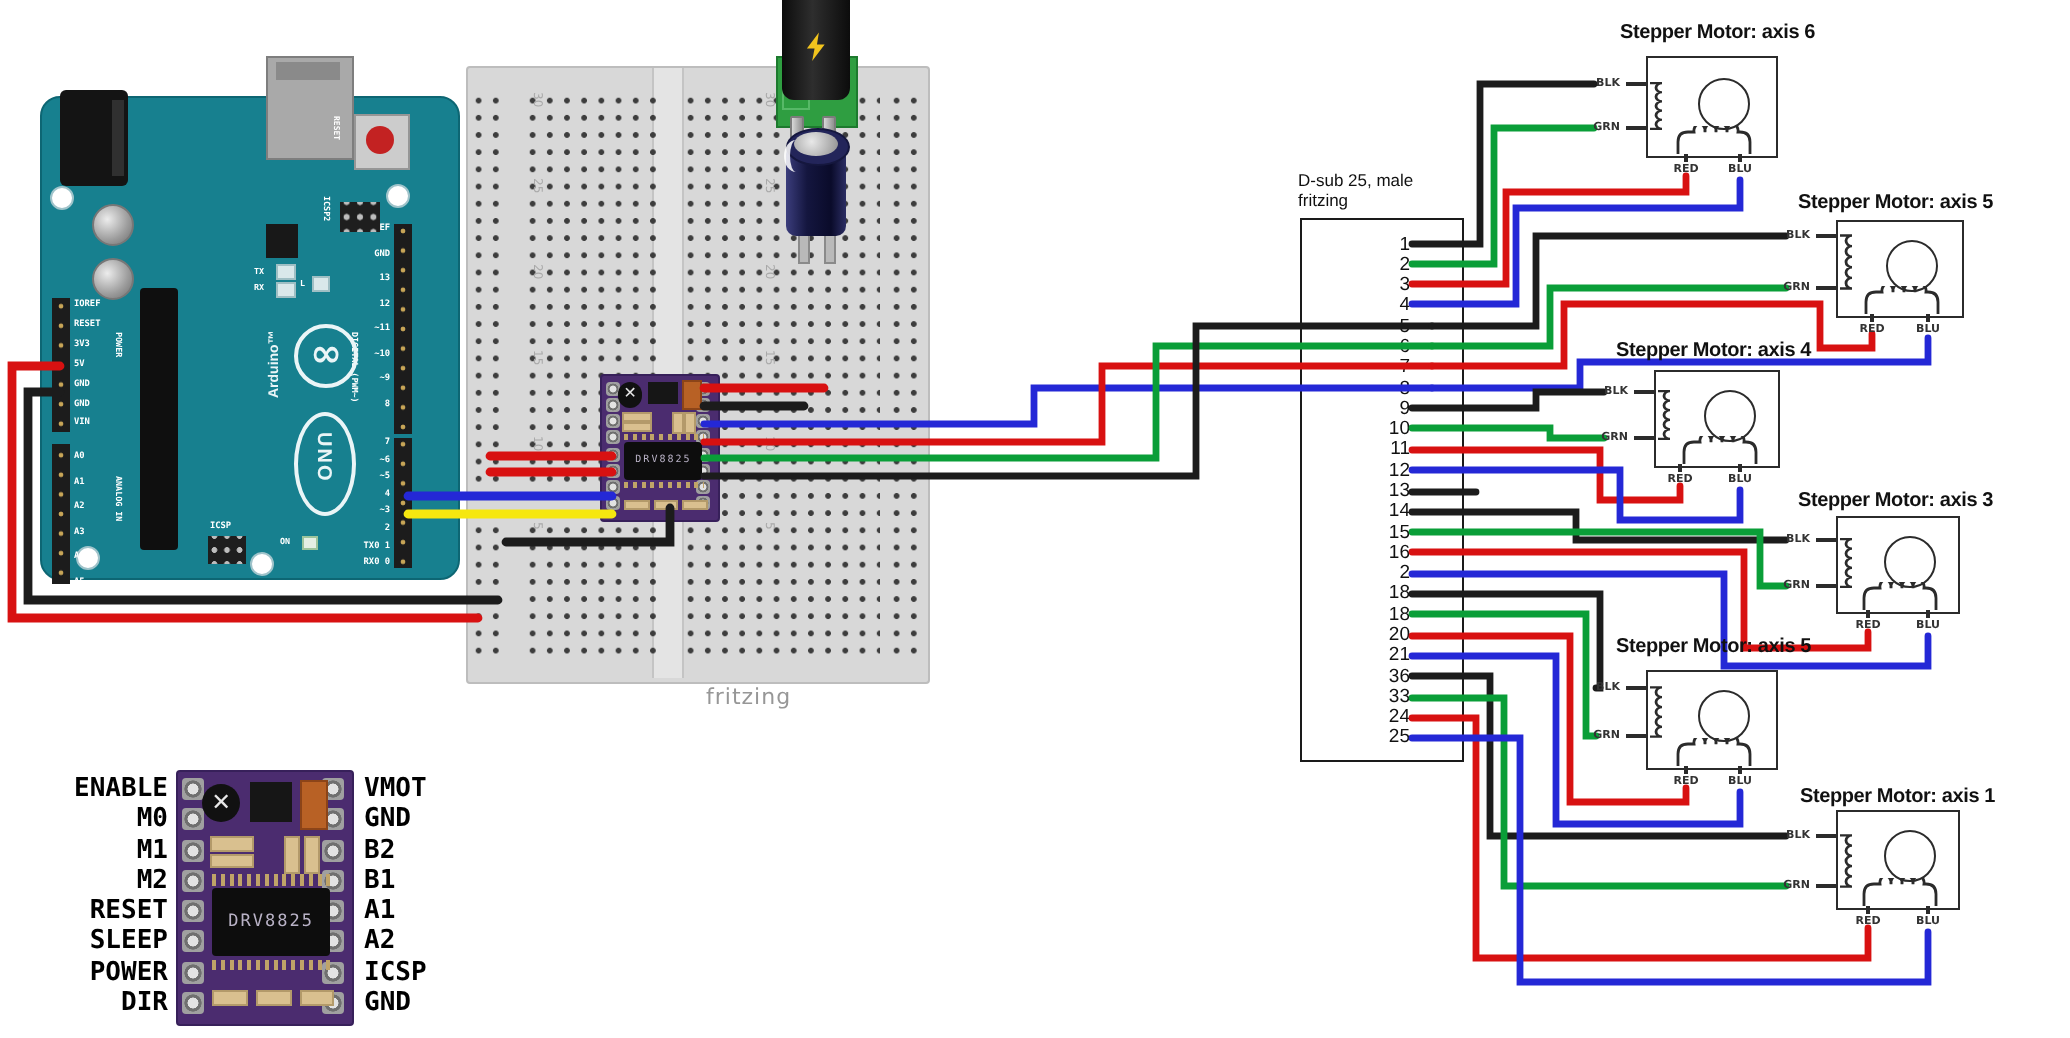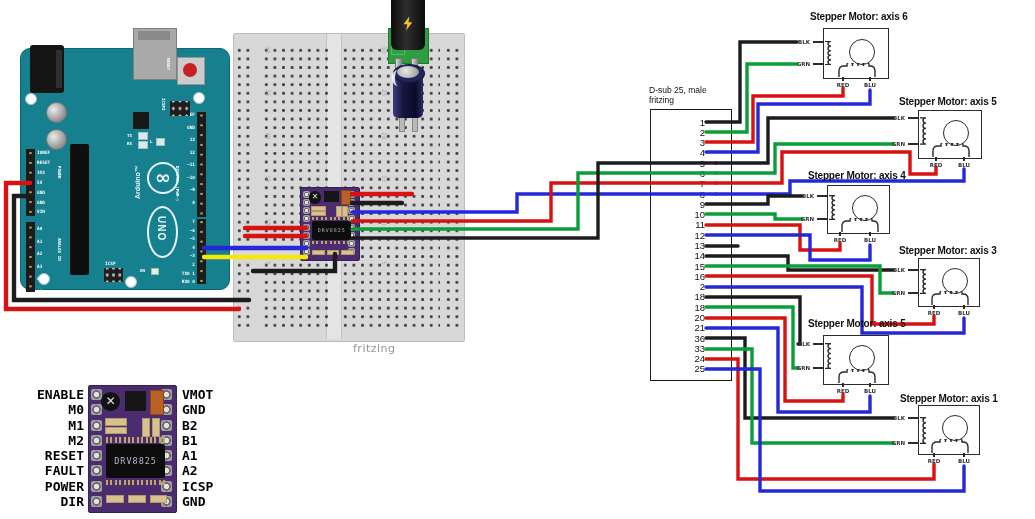--- a/index.html
+++ b/index.html
@@ -184,21 +184,21 @@
       <div style="position: absolute; left: 106.27px; top: 479.5px; width: 59.16px; height: 5.67px; background-image: repeating-linear-gradient(90deg, rgb(192, 164, 104) 0px, rgb(192, 164, 104) 2px, rgba(0, 0, 0, 0) 2px, rgba(0, 0, 0, 0) 4.4px);"></div>
       <div style="position: absolute; left: 106.009px; top: 443.968px; width: 59.16px; height: 34.02px; background: rgb(13, 13, 13); border-radius: 2px; color: rgb(185, 178, 198); font: 8.5px / 34.02px &quot;DejaVu Sans Mono&quot;, monospace; letter-spacing: 1px; text-align: center;">DRV8825</div>
       <div style="position: absolute; left: 106.27px; top: 494.62px; width: 15.66px; height: 6.3px; background: rgb(217, 192, 143); border: 1px solid rgb(179, 154, 106);"></div>
       <div style="position: absolute; left: 128.02px; top: 494.62px; width: 15.66px; height: 6.3px; background: rgb(217, 192, 143); border: 1px solid rgb(179, 154, 106);"></div>
       <div style="position: absolute; left: 149.77px; top: 494.62px; width: 15.66px; height: 6.3px; background: rgb(217, 192, 143); border: 1px solid rgb(179, 154, 106);"></div>
       <div style="position: absolute; left: 2px; top: 387px; width: 82px; height: 14px; font: bold 13px &quot;DejaVu Sans Mono&quot;, monospace; color: rgb(0, 0, 0); text-align: right;">ENABLE</div>
       <div style="position: absolute; left: 2px; top: 402.286px; width: 82px; height: 14px; font: bold 13px &quot;DejaVu Sans Mono&quot;, monospace; color: rgb(0, 0, 0); text-align: right;">M0</div>
       <div style="position: absolute; left: 2px; top: 417.571px; width: 82px; height: 14px; font: bold 13px &quot;DejaVu Sans Mono&quot;, monospace; color: rgb(0, 0, 0); text-align: right;">M1</div>
       <div style="position: absolute; left: 2px; top: 432.857px; width: 82px; height: 14px; font: bold 13px &quot;DejaVu Sans Mono&quot;, monospace; color: rgb(0, 0, 0); text-align: right;">M2</div>
       <div style="position: absolute; left: 2px; top: 448.143px; width: 82px; height: 14px; font: bold 13px &quot;DejaVu Sans Mono&quot;, monospace; color: rgb(0, 0, 0); text-align: right;">RESET</div>
-      <div style="position: absolute; left: 2px; top: 463.429px; width: 82px; height: 14px; font: bold 13px &quot;DejaVu Sans Mono&quot;, monospace; color: rgb(0, 0, 0); text-align: right;">FAULT</div>
+      <div style="position: absolute; left: 2px; top: 463.429px; width: 82px; height: 14px; font: bold 13px &quot;DejaVu Sans Mono&quot;, monospace; color: rgb(0, 0, 0); text-align: right;">SLEEP</div>
       <div style="position: absolute; left: 2px; top: 478.714px; width: 82px; height: 14px; font: bold 13px &quot;DejaVu Sans Mono&quot;, monospace; color: rgb(0, 0, 0); text-align: right;">POWER</div>
       <div style="position: absolute; left: 2px; top: 494px; width: 82px; height: 14px; font: bold 13px &quot;DejaVu Sans Mono&quot;, monospace; color: rgb(0, 0, 0); text-align: right;">DIR</div>
       <div style="position: absolute; left: 182px; top: 387px; width: 82px; height: 14px; font: bold 13px &quot;DejaVu Sans Mono&quot;, monospace; color: rgb(0, 0, 0);">VMOT</div>
       <div style="position: absolute; left: 182px; top: 402.286px; width: 82px; height: 14px; font: bold 13px &quot;DejaVu Sans Mono&quot;, monospace; color: rgb(0, 0, 0);">GND</div>
       <div style="position: absolute; left: 182px; top: 417.571px; width: 82px; height: 14px; font: bold 13px &quot;DejaVu Sans Mono&quot;, monospace; color: rgb(0, 0, 0);">B2</div>
       <div style="position: absolute; left: 182px; top: 432.857px; width: 82px; height: 14px; font: bold 13px &quot;DejaVu Sans Mono&quot;, monospace; color: rgb(0, 0, 0);">B1</div>
       <div style="position: absolute; left: 182px; top: 448.143px; width: 82px; height: 14px; font: bold 13px &quot;DejaVu Sans Mono&quot;, monospace; color: rgb(0, 0, 0);">A1</div>
       <div style="position: absolute; left: 182px; top: 463.429px; width: 82px; height: 14px; font: bold 13px &quot;DejaVu Sans Mono&quot;, monospace; color: rgb(0, 0, 0);">A2</div>
       <div style="position: absolute; left: 182px; top: 478.714px; width: 82px; height: 14px; font: bold 13px &quot;DejaVu Sans Mono&quot;, monospace; color: rgb(0, 0, 0);">ICSP</div>
       <div style="position: absolute; left: 182px; top: 494px; width: 82px; height: 14px; font: bold 13px &quot;DejaVu Sans Mono&quot;, monospace; color: rgb(0, 0, 0);">GND</div>

